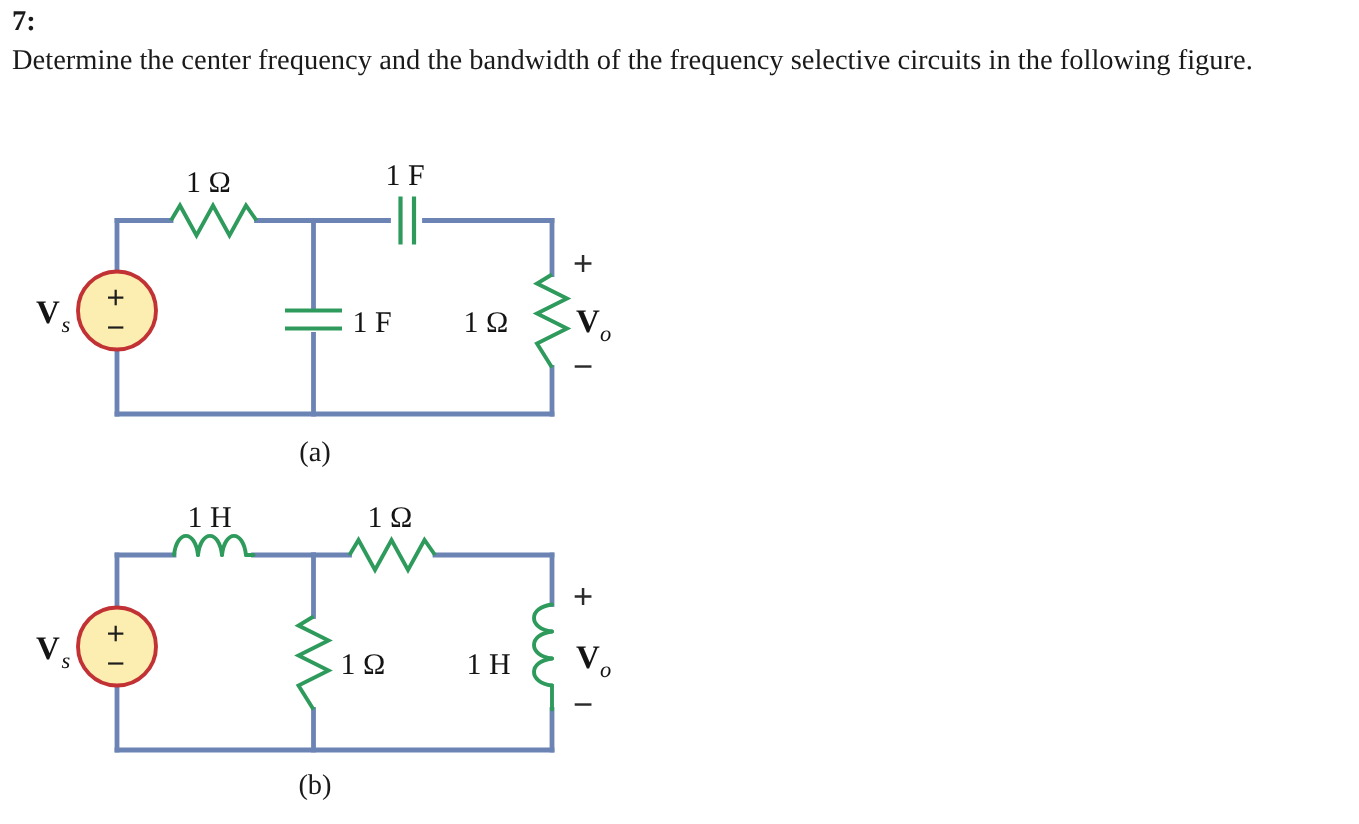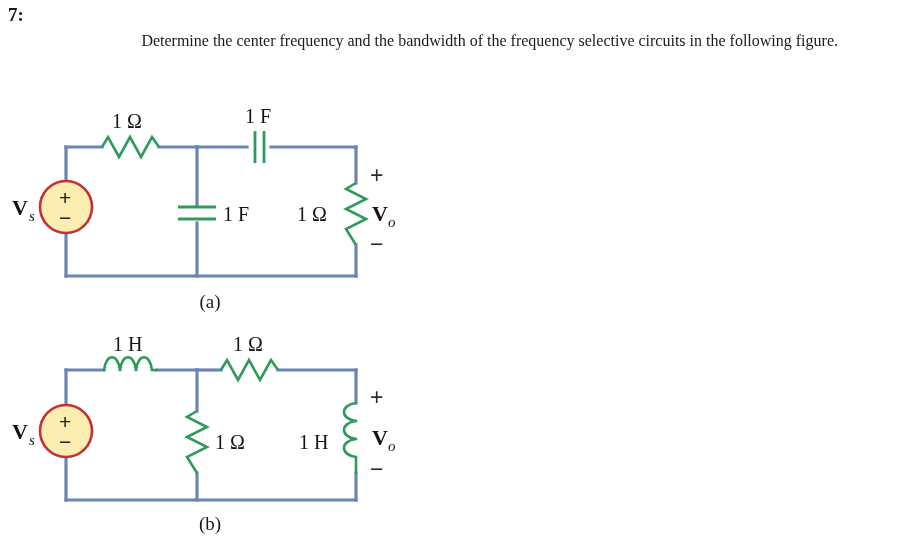--- a/index.html
+++ b/index.html
@@ -23,38 +23,37 @@
     top: 4px;
     width: 880px;
   }
   #problem-number {
     font-size: 19px;
     font-weight: bold;
     line-height: 22px;
     margin: 0 0 2px 0;
   }
   #problem-text {
-    font-size: 16px;
+    font-size: 19px;
     line-height: 25px;
     margin: 0;
     width: 830px;
-    text-align: right;
   }
 
   
   #figure-area {
     position: absolute;
     left: 0;
     top: 95px;
     width: 906px;
     height: 454px;
   }
   .circuit {
     position: absolute;
-    left: 4px;
+    left: 16px;
     width: 460px;
     text-decoration: underline;
   }
   #circuit-a { top: 0px;   height: 230px; }
   #circuit-b { top: 230px; height: 224px; }
 
   .circuit svg { display: block; }
 
   .sub-caption {
     position: absolute;

